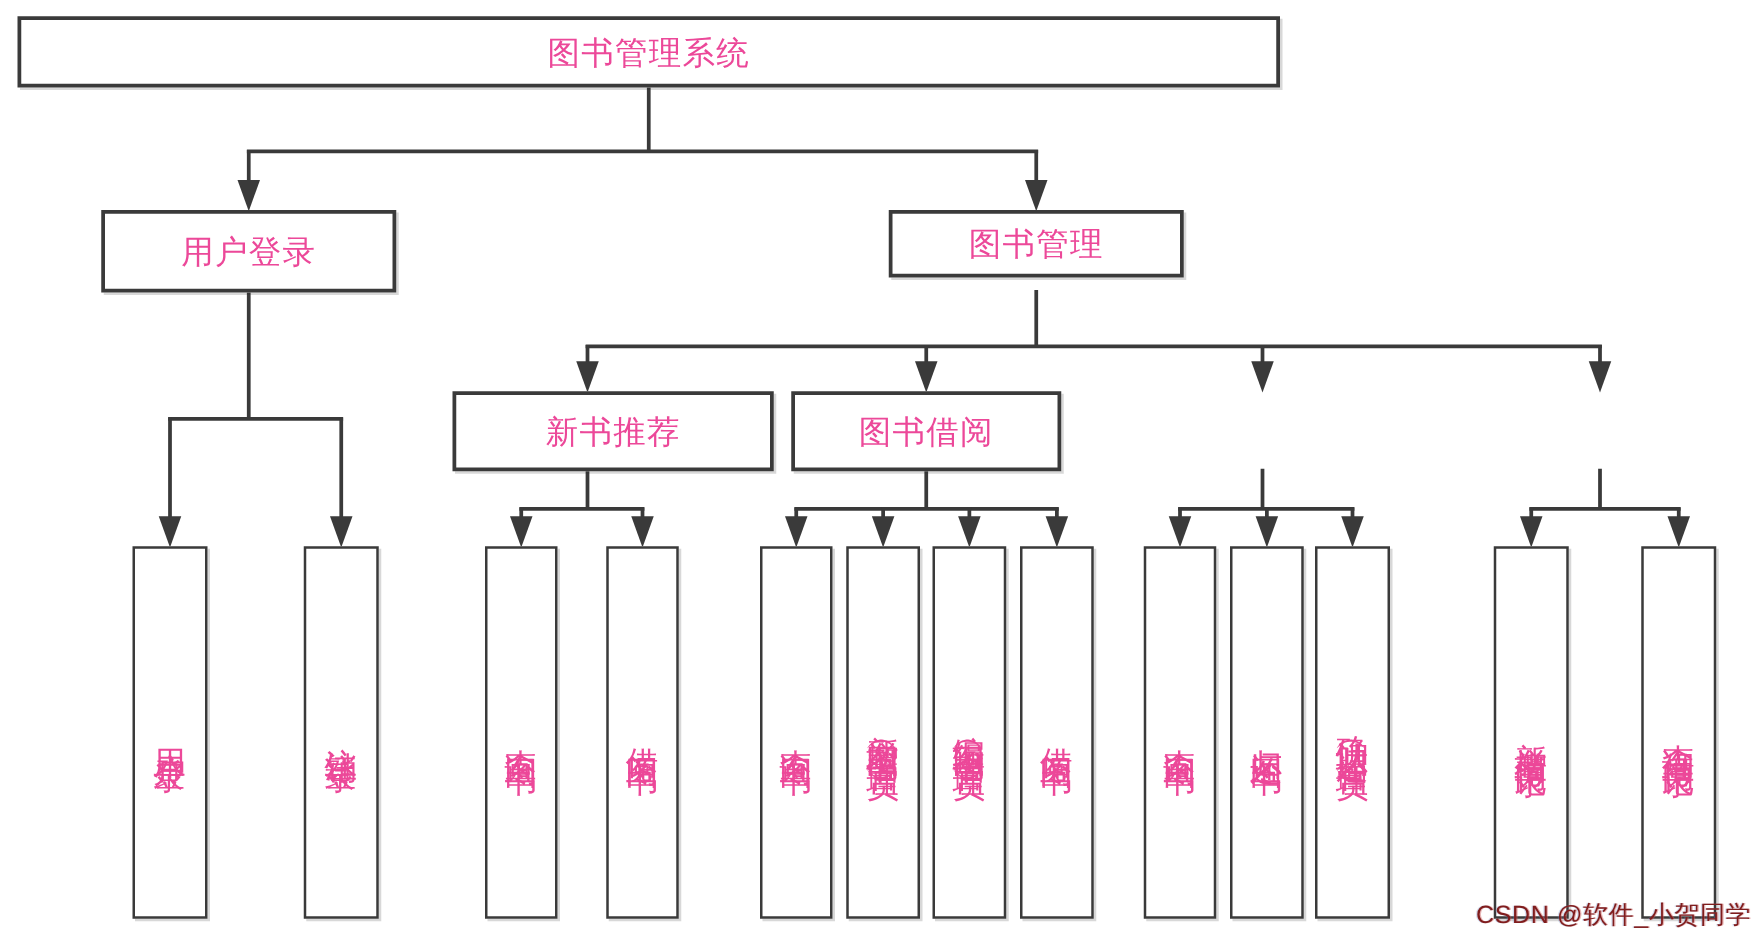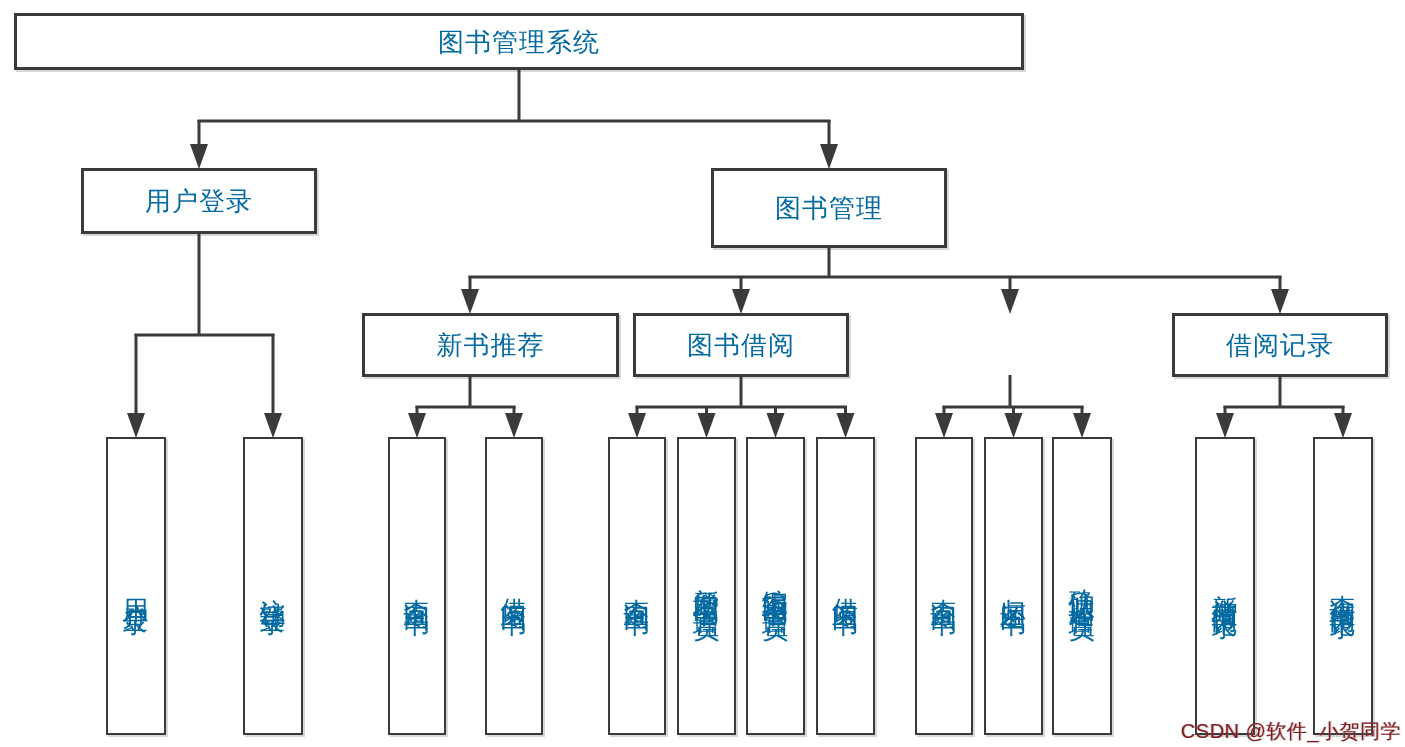--- a/index.html
+++ b/index.html
@@ -17,21 +17,21 @@
     width: 1405px; height: 747px;
   }
   .node {
     position: absolute;
     box-sizing: border-box;
     background: #ffffff;
     border: 3px solid #3a3a3a;
     display: flex;
     align-items: center;
     justify-content: center;
-    color: #0369a1;
+    color: #ec4899;
     box-shadow: 2px 2px 0 rgba(40,40,40,0.18);
   }
   .node.h .label {
     font-size: 26px;
     white-space: nowrap;
     letter-spacing: 1px;
     line-height: 1;
   }
   .node.v { border-width: 2.5px; }
   .node.v .label {
@@ -111,31 +111,28 @@
       <line x1="1343" y1="406" x2="1343" y2="420" stroke="#3a3a3a" stroke-width="3"></line>
       <polygon points="1334,413 1352,413 1343,438" fill="#3a3a3a"></polygon>
     </svg>
   <div class="watermark">CSDN @软件_小贺同学</div>
 <div class="node h" style="left: 14px; top: 13px; width: 1010px; height: 57px;">
       <span class="label">图书管理系统</span>
     </div>
     <div class="node h" style="left: 81px; top: 168px; width: 236px; height: 66px;">
       <span class="label">用户登录</span>
     </div>
-    <div class="node h" style="left: 711px; top: 168px; width: 236px; height: 80px;">
+    <div class="node h" style="left: 711px; top: 168px; width: 236px; height: 54px;">
       <span class="label">图书管理</span>
     </div>
     <div class="node h" style="left: 362px; top: 313px; width: 257px; height: 64px;">
       <span class="label">新书推荐</span>
     </div>
     <div class="node h" style="left: 633px; top: 313px; width: 216px; height: 64px;">
       <span class="label">图书借阅</span>
-    </div>
-    <div class="node h" style="left: 1172px; top: 313px; width: 216px; height: 64px;">
-      <span class="label">借阅记录</span>
     </div>
     <div class="node v" style="left: 106px; top: 437px; width: 60px; height: 298px;">
       <span class="label">用户登录</span>
     </div>
     <div class="node v" style="left: 243px; top: 437px; width: 60px; height: 298px;">
       <span class="label">注销登录</span>
     </div>
     <div class="node v" style="left: 388px; top: 437px; width: 58px; height: 298px;">
       <span class="label">查询图书</span>
     </div>

